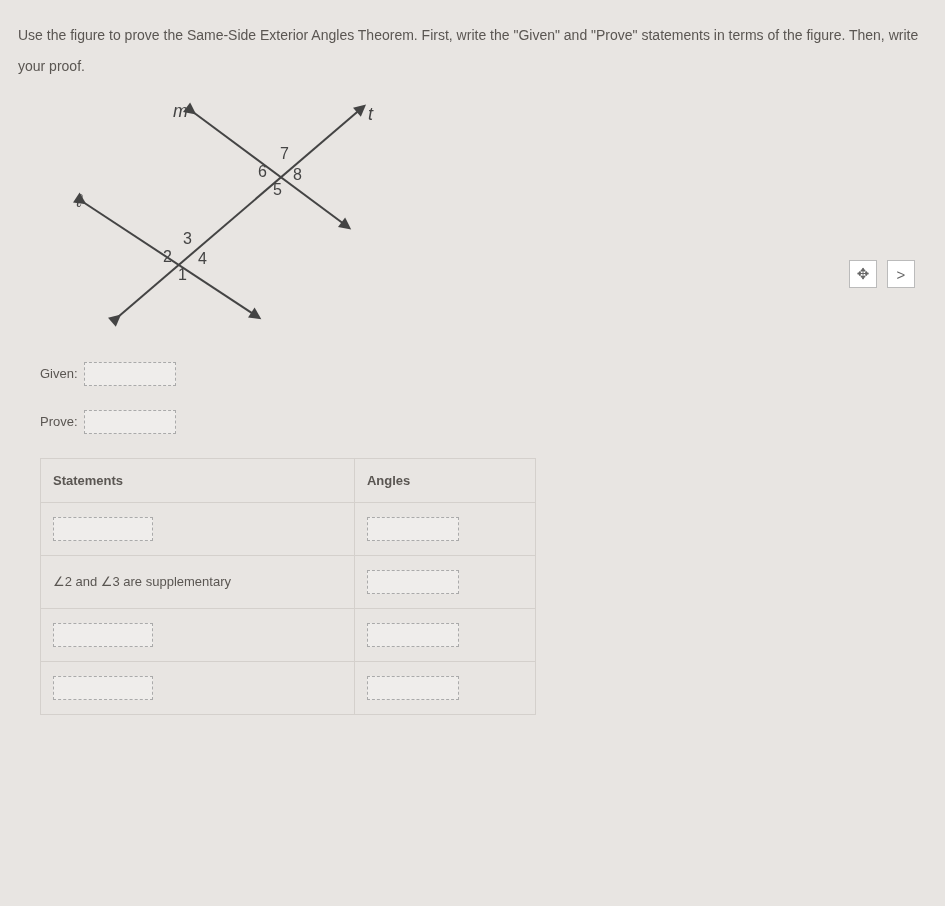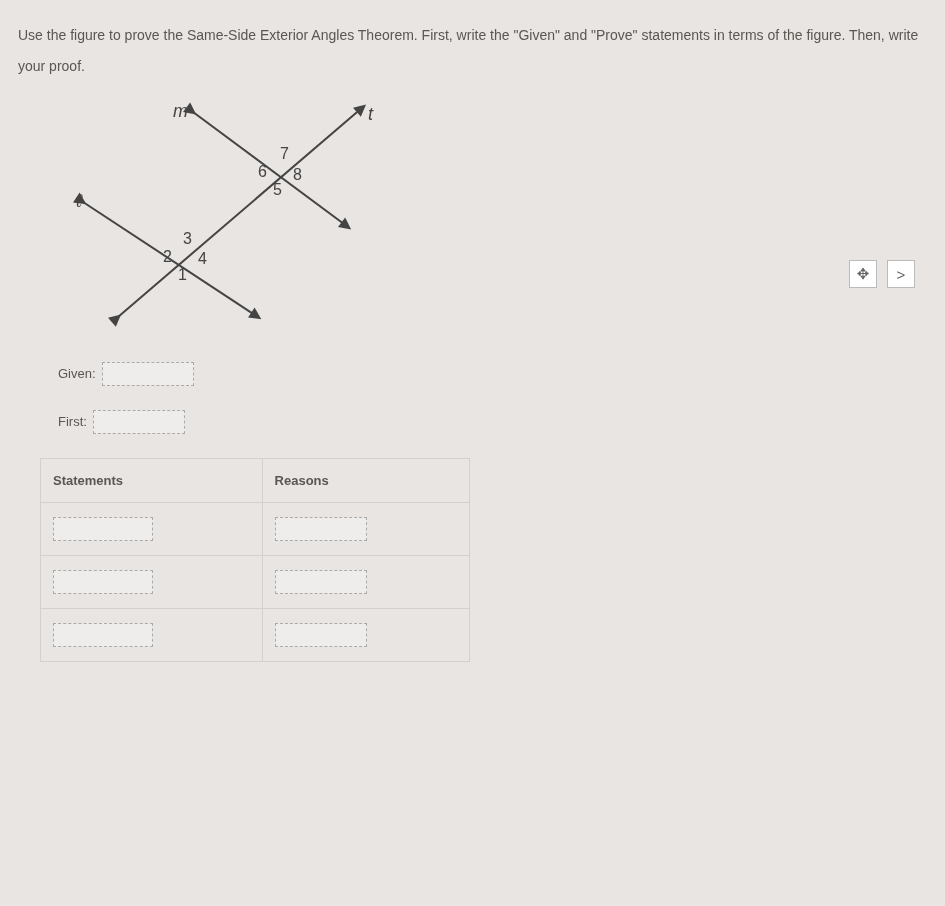--- a/index.html
+++ b/index.html
@@ -9,36 +9,36 @@
     width: 945px;
     height: 906px;
     padding: 20px 18px;
     color: #5a5652;
     font-size: 14px;
     position: relative;
   }
   .instruction { line-height: 2.2; margin-bottom: 0; }
   .figure-area { position: relative; width: 340px; height: 250px; margin-left: 40px; margin-top: 10px; }
   .figure-area svg { width: 340px; height: 250px; }
-  .given-prove { margin-top: 20px; margin-left: 40px; }
+  .given-prove { margin-top: 20px; margin-left: 22px; }
   .gp-row { display: flex; align-items: center; margin-bottom: 24px; }
   .gp-label { font-size: 13px; margin-right: 6px; }
   .blank-box {
     display: inline-block;
     border: 1px dashed #aaa;
     background: rgba(255,255,255,0.3);
     min-height: 24px;
     vertical-align: middle;
   }
   .blank-md { width: 92px; height: 24px; }
   .blank-lg { width: 100px; height: 24px; }
   .proof-table {
     border-collapse: collapse;
     margin-left: 22px;
-    width: 430px;
+    width: 496px;
   }
   .proof-table th, .proof-table td {
     border: 1px solid #d4d0cc;
     padding: 14px 12px;
     text-align: left;
     font-weight: normal;
     font-size: 13px;
     vertical-align: middle;
   }
   .proof-table th { font-weight: bold; }
@@ -96,33 +96,37 @@
     <text x="120" y="188" font-size="16" fill="#444">1</text>
   </svg>
 </div>
 
 <div class="given-prove">
   <div class="gp-row">
     <span class="gp-label">Given:</span>
     <span class="blank-box blank-md"></span>
   </div>
   <div class="gp-row">
-    <span class="gp-label">First:</span>
+    <span class="gp-label">Prove:</span>
     <span class="blank-box blank-md"></span>
   </div>
 </div>
 
 <table class="proof-table">
   <tbody>
       <tr>
     <th>Statements</th>
-    <th>Reasons</th>
+    <th>Angles</th>
   </tr>
   <tr>
     <td><span class="blank-box blank-lg"></span></td>
+    <td><span class="blank-box blank-md"></span></td>
+  </tr>
+  <tr>
+    <td>∠2 and ∠3 are supplementary</td>
     <td><span class="blank-box blank-md"></span></td>
   </tr>
   <tr>
     <td><span class="blank-box blank-lg"></span></td>
     <td><span class="blank-box blank-md"></span></td>
   </tr>
   <tr>
     <td><span class="blank-box blank-lg"></span></td>
     <td><span class="blank-box blank-md"></span></td>
   </tr>

